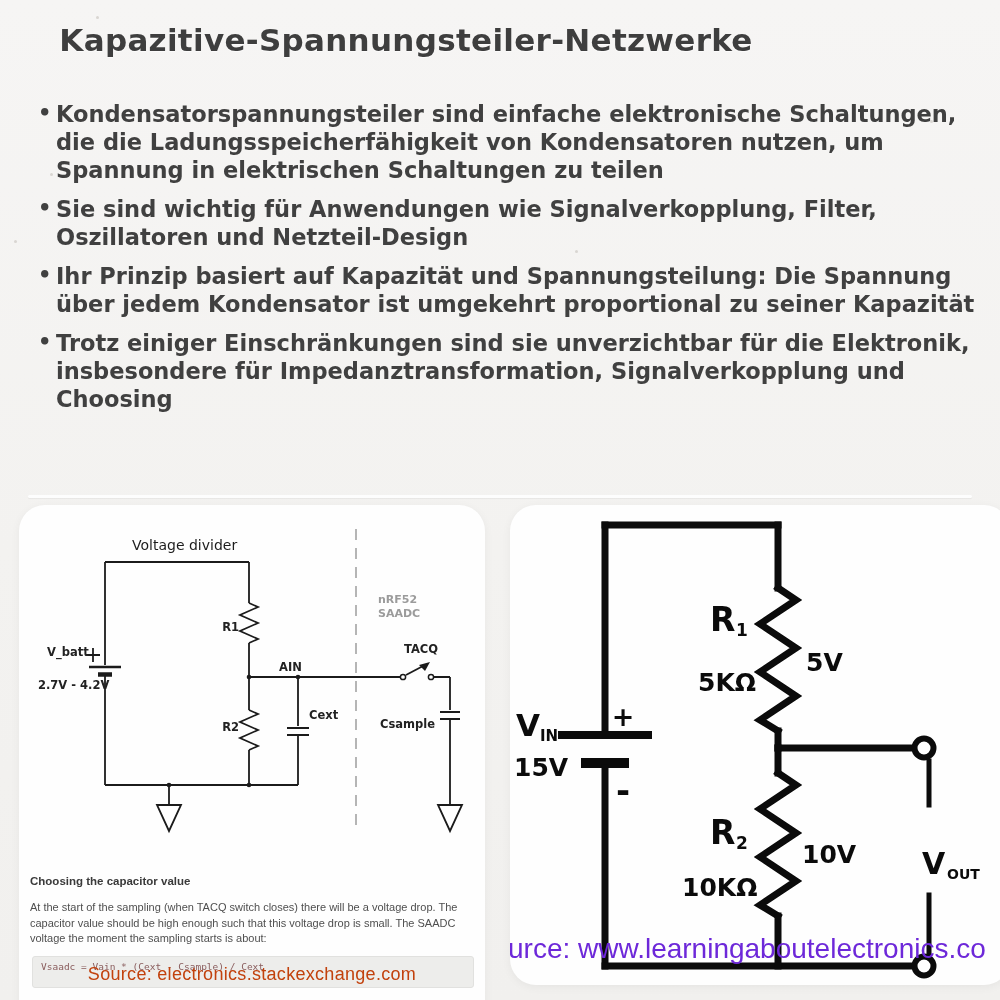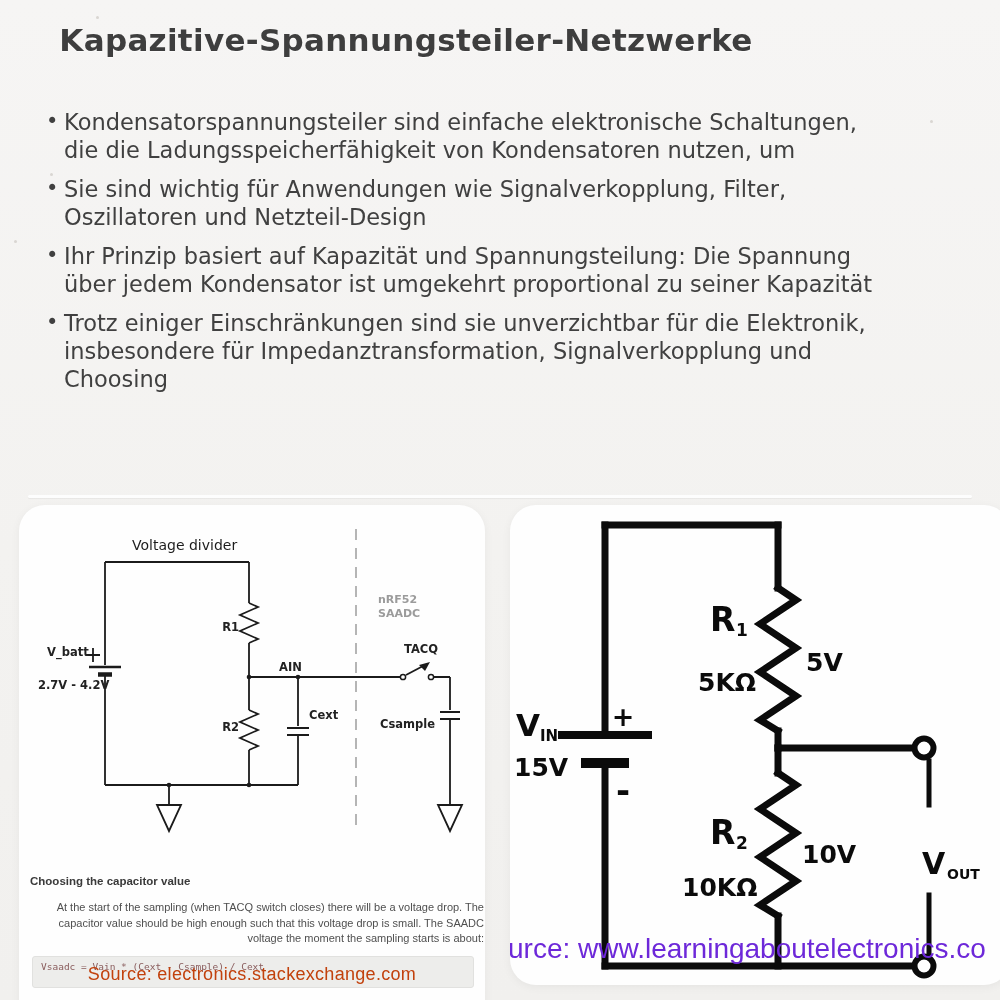--- a/index.html
+++ b/index.html
@@ -8,41 +8,41 @@
     background:linear-gradient(180deg,#f6f5f4 0%,#f3f2f0 55%,#f1f0ee 100%);
     font-family:"Liberation Sans",sans-serif;
   }
   .speckle{position:absolute;width:3px;height:3px;border-radius:50%;background:#d9d6d2;}
   .page-title{
     position:absolute;top:22px;left:0;width:812px;text-align:center;
     font-family:"DejaVu Sans",sans-serif;font-size:31px;font-weight:bold;
     color:#3e3e3e;letter-spacing:0.3px;text-shadow:0 1px 1px rgba(255,255,255,0.7);
   }
   .bullets{
-    position:absolute;top:100px;left:38px;width:930px;margin:8px;padding:0;list-style:none;
-    font-family:"DejaVu Sans",sans-serif;font-size:22.5px;color:#404040;
+    position:absolute;top:100px;left:38px;width:930px;margin:0;padding:0;list-style:none;
+    font-family:"DejaVu Sans",sans-serif;font-size:22.5px;color:#404040;font-weight:bold;
   }
   .bullets li{position:relative;padding-left:18px;margin:0 0 11px 0;}
   .bullets li::before{content:"•";position:absolute;left:0;top:1px;font-size:21px;color:#404040;}
   .bullets .bline{line-height:28px;white-space:nowrap;}
   .divider{
     position:absolute;top:495px;left:28px;right:28px;height:3px;border-radius:3px;
     background:#fdfdfd;box-shadow:0 1px 1px rgba(0,0,0,0.05);
   }
   .panel{
     position:absolute;top:505px;background:#fefefe;border-radius:26px;
     box-shadow:0 2px 10px rgba(0,0,0,0.05);overflow:hidden;
   }
   .panel.left{left:19px;width:466px;height:605px;}
   .panel.right{left:510px;width:500px;height:480px;}
   .cap-heading{
     position:absolute;left:11px;top:370px;font-size:11.5px;font-weight:bold;color:#3a3a3a;
   }
   .cap-body{
-    position:absolute;left:11px;top:395px;width:454px;font-size:11px;line-height:15.5px;color:#4f4f4f;text-align:right;
+    position:absolute;left:11px;top:395px;width:454px;font-size:11px;line-height:15.5px;color:#4f4f4f;
   }
   .code-box{
     position:absolute;left:13px;top:451px;width:424px;height:16px;
     background:#ededeb;border:1px solid #e1e1df;border-radius:3px;
     padding:4px 8px 10px 8px;
     font-family:"DejaVu Sans Mono",monospace;font-size:9.5px;color:#8a5d5d;white-space:nowrap;overflow:hidden;
   }
   .wm-left{
     position:absolute;left:0;right:0;top:459px;text-align:center;
     font-size:18px;color:#c2410c;letter-spacing:0.3px;z-index:3;
@@ -66,20 +66,21 @@
 <div class="speckle" style="left:50px;top:173px"></div>
 <div class="speckle" style="left:930px;top:120px"></div>
 <div class="speckle" style="left:575px;top:250px"></div>
 
 <div class="page-title">Kapazitive-Spannungsteiler-Netzwerke</div>
 
 <ul class="bullets">
   <li>
     <div class="bline">Kondensatorspannungsteiler sind einfache elektronische Schaltungen,</div>
     <div class="bline">die die Ladungsspeicherfähigkeit von Kondensatoren nutzen, um</div>
+    <div class="bline">Spannung in elektrischen Schaltungen zu teilen</div>
   </li>
   <li>
     <div class="bline">Sie sind wichtig für Anwendungen wie Signalverkopplung, Filter,</div>
     <div class="bline">Oszillatoren und Netzteil-Design</div>
   </li>
   <li>
     <div class="bline">Ihr Prinzip basiert auf Kapazität und Spannungsteilung: Die Spannung</div>
     <div class="bline">über jedem Kondensator ist umgekehrt proportional zu seiner Kapazität</div>
   </li>
   <li>

